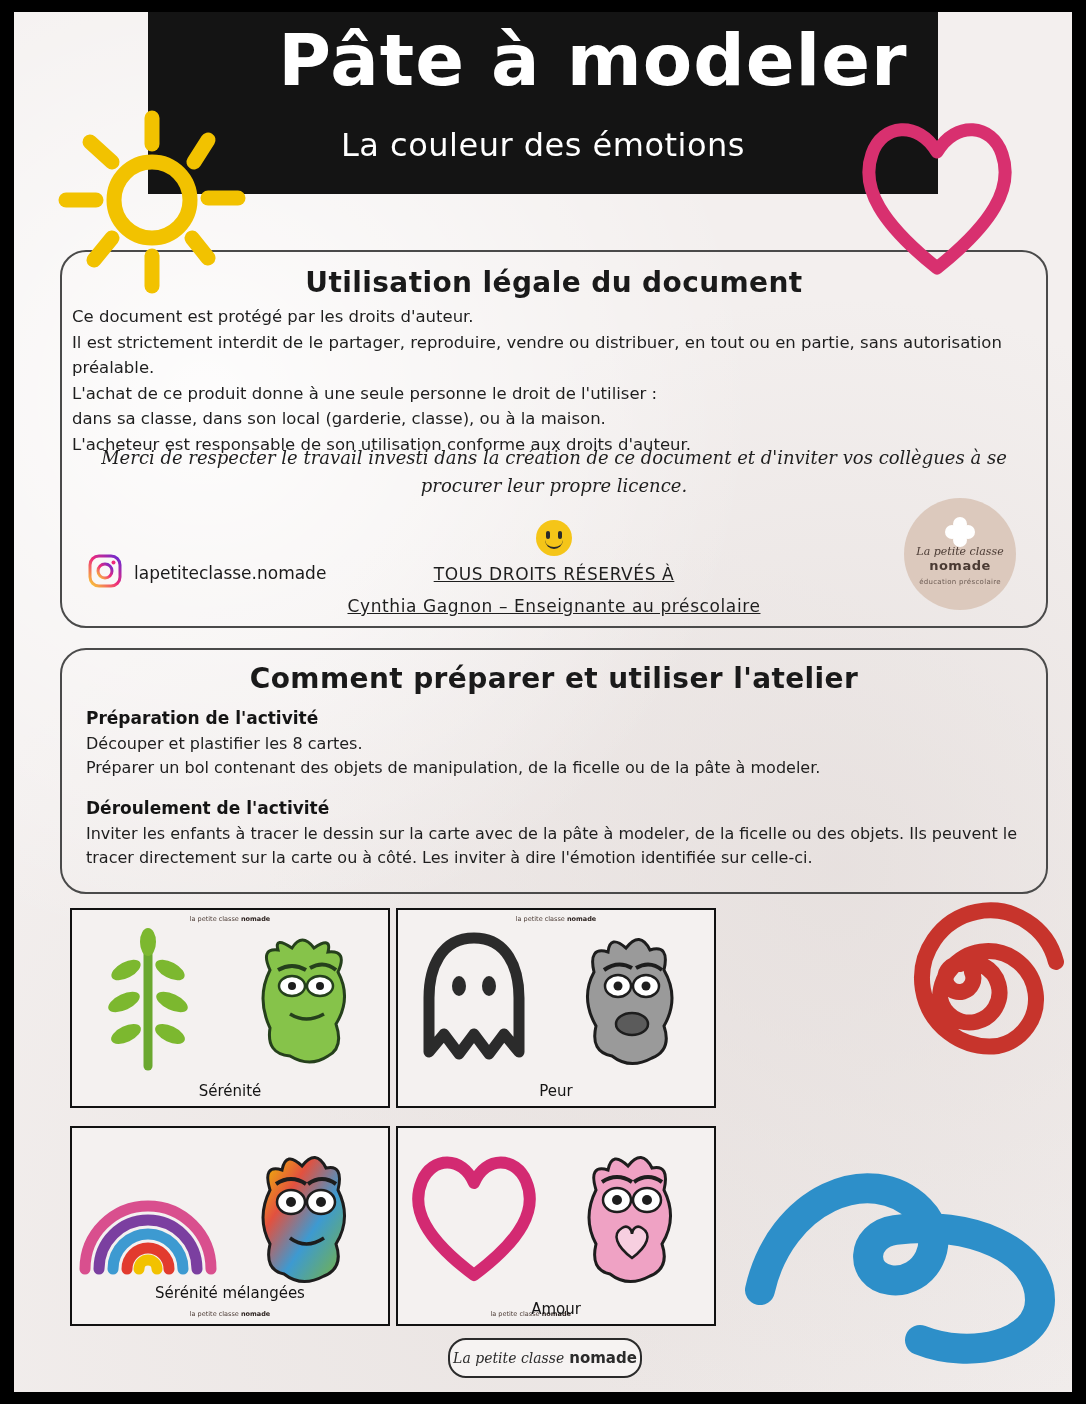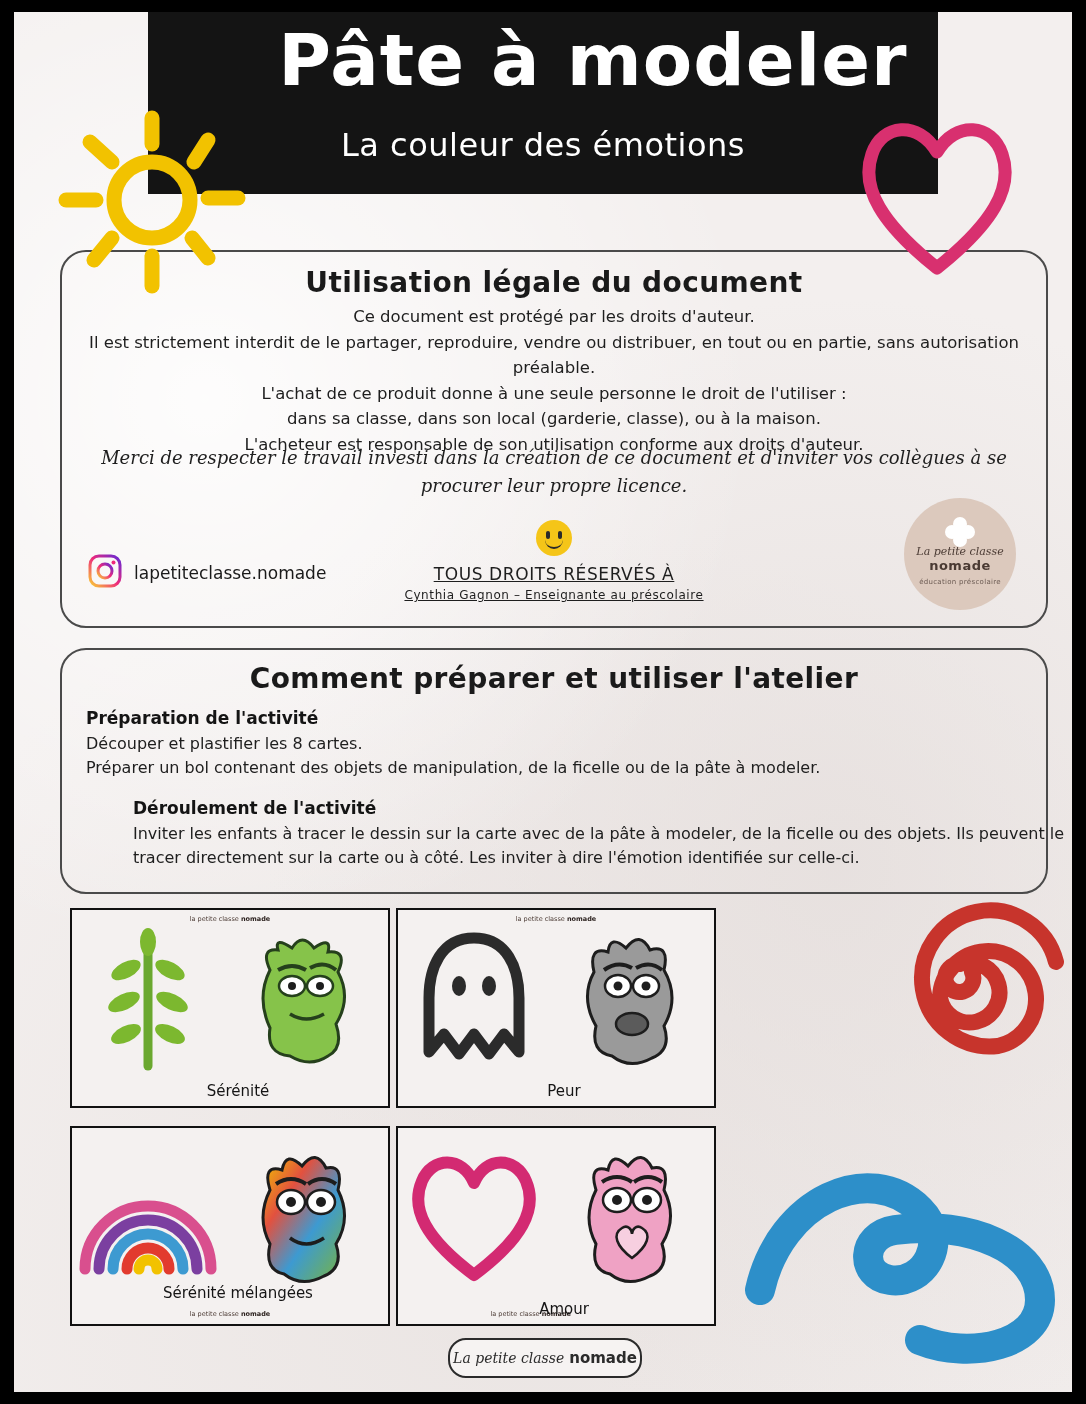--- a/index.html
+++ b/index.html
@@ -92,21 +92,21 @@
     letter-spacing: 0.4px;
   }
   #legal-title { left: 0; top: 14px; }
   #howto-title { left: 0; top: 12px; }
 
   .legal-lines {
     position: absolute;
     left: 0;
     top: 52px;
     width: 100%;
-    text-align: center;
+    text-align: left;
     font-size: 16.5px;
     color: #1e1e1e;
     line-height: 1.55;
   }
   .legal-lines div { padding: 0 10px; }
 
   .legal-note {
     position: absolute;
     left: 20px;
     top: 192px;
@@ -155,22 +155,22 @@
     top: 312px;
     width: 100%;
     text-align: center;
     font-size: 17px;
     color: #1e1e1e;
     letter-spacing: 0.6px;
     text-decoration: underline;
   }
   .rights .author {
     display: block;
-    margin-top: 4px;
-    font-size: 12px;
+    margin-top: 12px;
+    font-size: 17px;
   }
 
   .insta {
     position: absolute;
     left: 26px;
     top: 302px;
     display: flex;
     align-items: center;
     gap: 12px;
   }
@@ -197,21 +197,21 @@
   }
   .stamp .l1 { font-family: "DejaVu Serif", serif; font-style: italic; font-size: 11px; color: #4a3a33; }
   .stamp .l2 { font-size: 13px; font-weight: bold; color: #4a3a33; letter-spacing: 0.5px; }
   .stamp .l3 { font-size: 7px; color: #6b5a52; margin-top: 5px; letter-spacing: 0.3px; }
 
   
   .howto-block { position: absolute; left: 24px; width: 936px; }
   .howto-h { font-size: 17px; font-weight: bold; color: #141414; margin-bottom: 4px; }
   .howto-p { font-size: 16px; color: #1e1e1e; line-height: 1.5; }
   #howto-prep { top: 58px; }
-  #howto-dero { top: 148px; margin-left: 47px; }
+  #howto-dero { top: 148px; }
 
   
   .cards {
     position: absolute;
     left: 56px;
     top: 896px;
     width: 680px;
     display: grid;
     grid-template-columns: 320px 320px;
     grid-template-rows: 200px 200px;
@@ -235,21 +235,20 @@
   }
   .card-brand b { color: #2d2320; }
   .card-label {
     position: absolute;
     bottom: 6px;
     left: 0;
     width: 100%;
     text-align: center;
     font-size: 15px;
     color: #151515;
-    padding-left: 8px;
   }
   .card-art {
     position: absolute;
     left: 0; top: 14px;
     width: 48%;
     height: 150px;
     display: flex;
     align-items: center;
     justify-content: center;
   }

